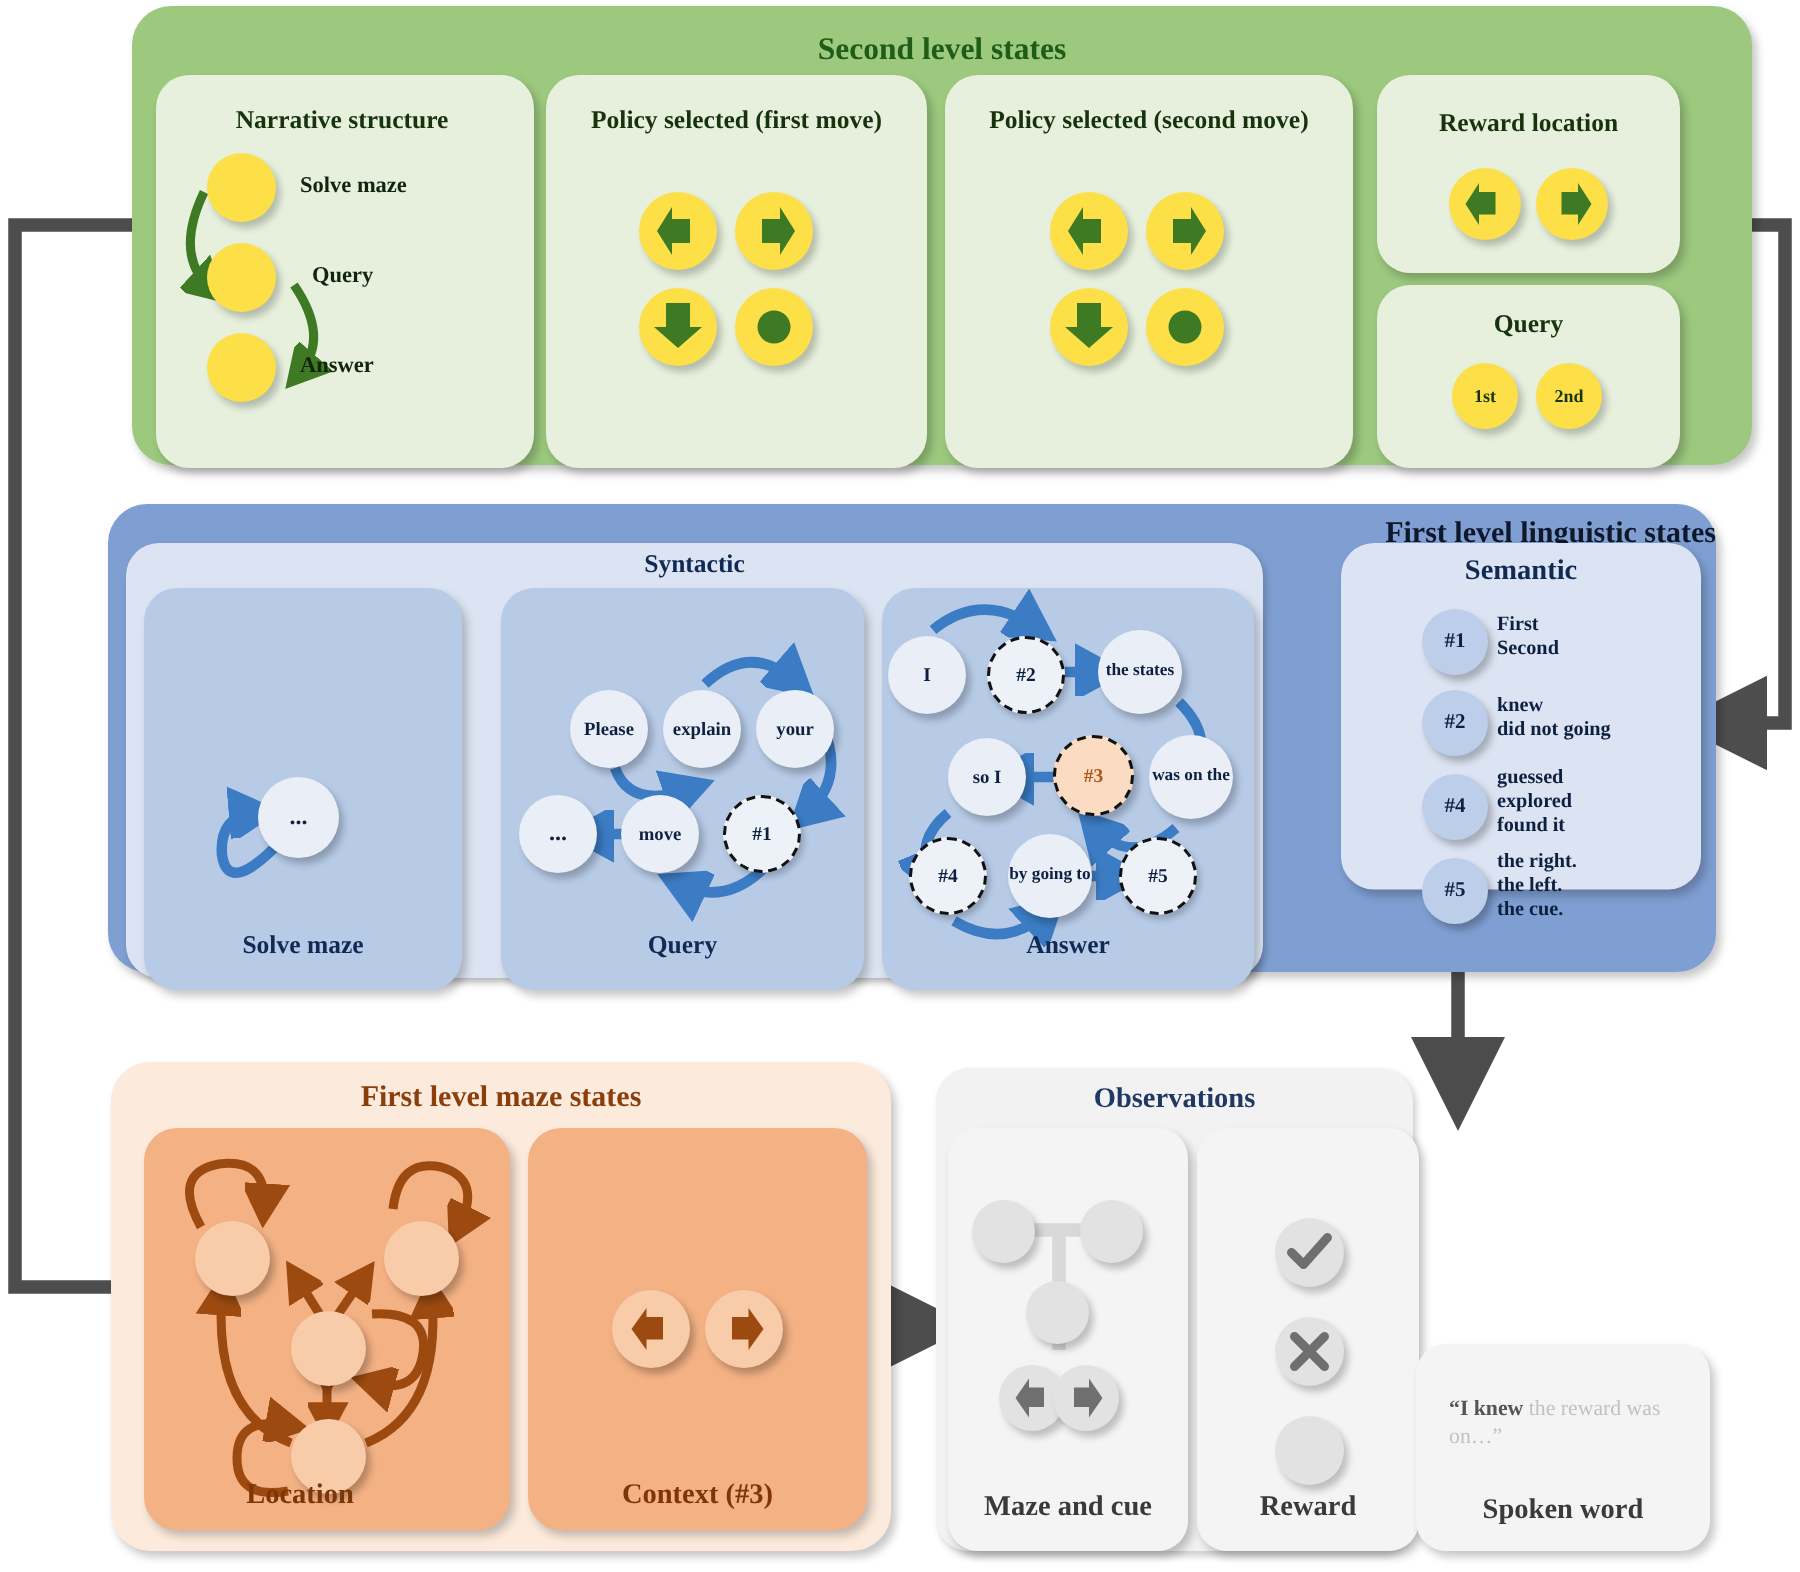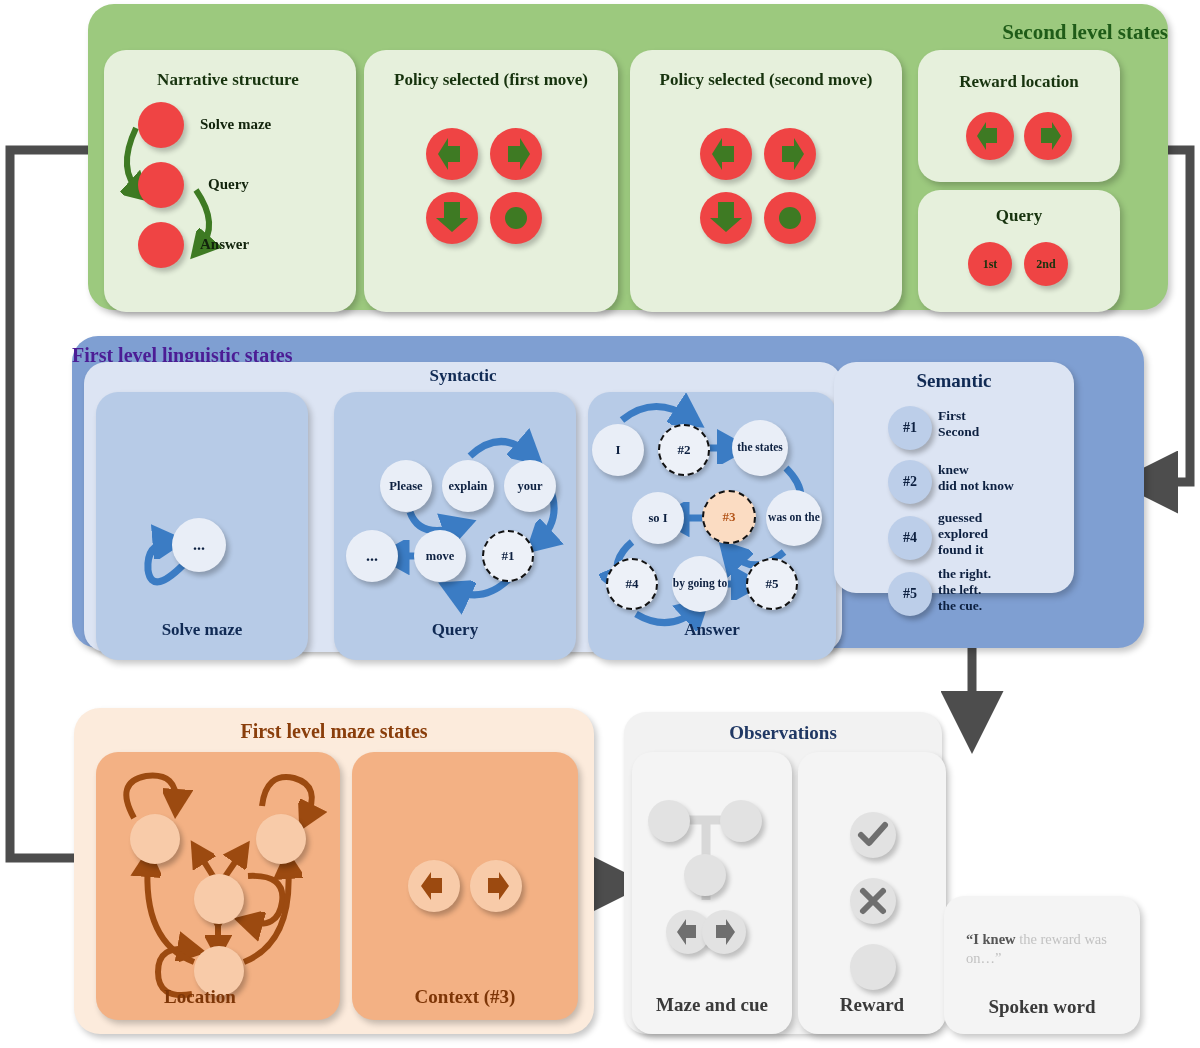--- a/index.html
+++ b/index.html
@@ -9,30 +9,30 @@
   .abs{position:absolute;box-sizing:border-box;}
 
   
   .panel{border-radius:22px;}
   .shadow-sm{box-shadow:3px 4px 6px rgba(0,0,0,.22);}
   .shadow-xs{box-shadow:2px 3px 5px rgba(0,0,0,.20);}
 
   
   .green-outer{background:#9CC97E;border-radius:26px;}
   .green-inner{background:#E6F0DC;border-radius:22px;}
-  .green-title{color:#1F5C18;font-weight:bold;font-size:21px;text-align:right;}
+  .green-title{color:#1F5C18;font-weight:bold;font-size:21px;text-align:center;}
   .green-sub-title{color:#17330E;font-weight:bold;font-size:17px;text-align:center;}
-  .gnode{background:#ef4444;border-radius:50%;box-shadow:3px 4px 5px rgba(0,0,0,.22);}
+  .gnode{background:#fde047;border-radius:50%;box-shadow:3px 4px 5px rgba(0,0,0,.22);}
   .gnode-lbl{color:#12240c;font-weight:bold;font-size:15px;}
 
   
   .blue-outer{background:#7F9FD2;border-radius:26px;}
   .blue-syn{background:#DCE4F3;border-radius:22px;}
   .blue-inner{background:#B7CBE7;border-radius:22px;}
-  .blue-title{color:#4c1d95;font-weight:bold;font-size:20px;text-align:left;}
+  .blue-title{color:#0f172a;font-weight:bold;font-size:20px;text-align:right;}
   .blue-sub{color:#102A54;font-weight:bold;font-size:17px;text-align:center;}
   .wnode{background:#E9EEF7;border-radius:50%;box-shadow:3px 4px 5px rgba(0,0,0,.24);
          display:flex;align-items:center;justify-content:center;text-align:center;
          color:#0d2040;font-weight:bold;line-height:1.02;}
   .wnode.dashed{background:#EDF1F8;border:2px dashed #111;box-shadow:2px 3px 4px rgba(0,0,0,.22);}
   .wnode.peach{background:#FBDCC2;border:2px dashed #111;color:#b4561a;}
   .snode{background:#BCCEE9;border-radius:50%;box-shadow:3px 4px 5px rgba(0,0,0,.25);
          display:flex;align-items:center;justify-content:center;color:#0d2040;font-weight:bold;}
   .sem-txt{color:#0d2040;font-weight:bold;font-size:13.5px;line-height:1.18;}
 
@@ -256,34 +256,34 @@
     </div>
     <div class="abs wnode" style="left:84px;top:164px;width:56px;height:56px;font-size:11.5px;">
       <span>by going to</span>
     </div>
     <div class="abs wnode dashed" style="left:158px;top:166px;width:52px;height:52px;font-size:13px;">
       <span>#5</span>
     </div>
     <div class="blue-sub abs" style="left:0;top:228px;width:248px;">Answer</div>
   </div>
 
-  <div class="abs panel blue-syn shadow-sm" style="left:834px;top:362px;width:240px;height:231px;">
+  <div class="abs panel blue-syn shadow-sm" style="left:894px;top:362px;width:240px;height:231px;">
     <div class="blue-sub abs" style="left:0;top:8px;width:240px;font-size:19px;">Semantic</div>
 
     <div class="abs snode" style="left:54px;top:44px;width:44px;height:44px;font-size:14px;">
       <span>#1</span>
     </div>
     <div class="abs sem-txt" style="left:104px;top:46px;white-space:pre;">First
 Second</div>
 
     <div class="abs snode" style="left:54px;top:98px;width:44px;height:44px;font-size:14px;">
       <span>#2</span>
     </div>
     <div class="abs sem-txt" style="left:104px;top:100px;white-space:pre;">knew
-did not know</div>
+did not going</div>
 
     <div class="abs snode" style="left:54px;top:154px;width:44px;height:44px;font-size:14px;">
       <span>#4</span>
     </div>
     <div class="abs sem-txt" style="left:104px;top:148px;white-space:pre;">guessed
 explored
 found it</div>
 
     <div class="abs snode" style="left:54px;top:210px;width:44px;height:44px;font-size:14px;">
       <span>#5</span>

